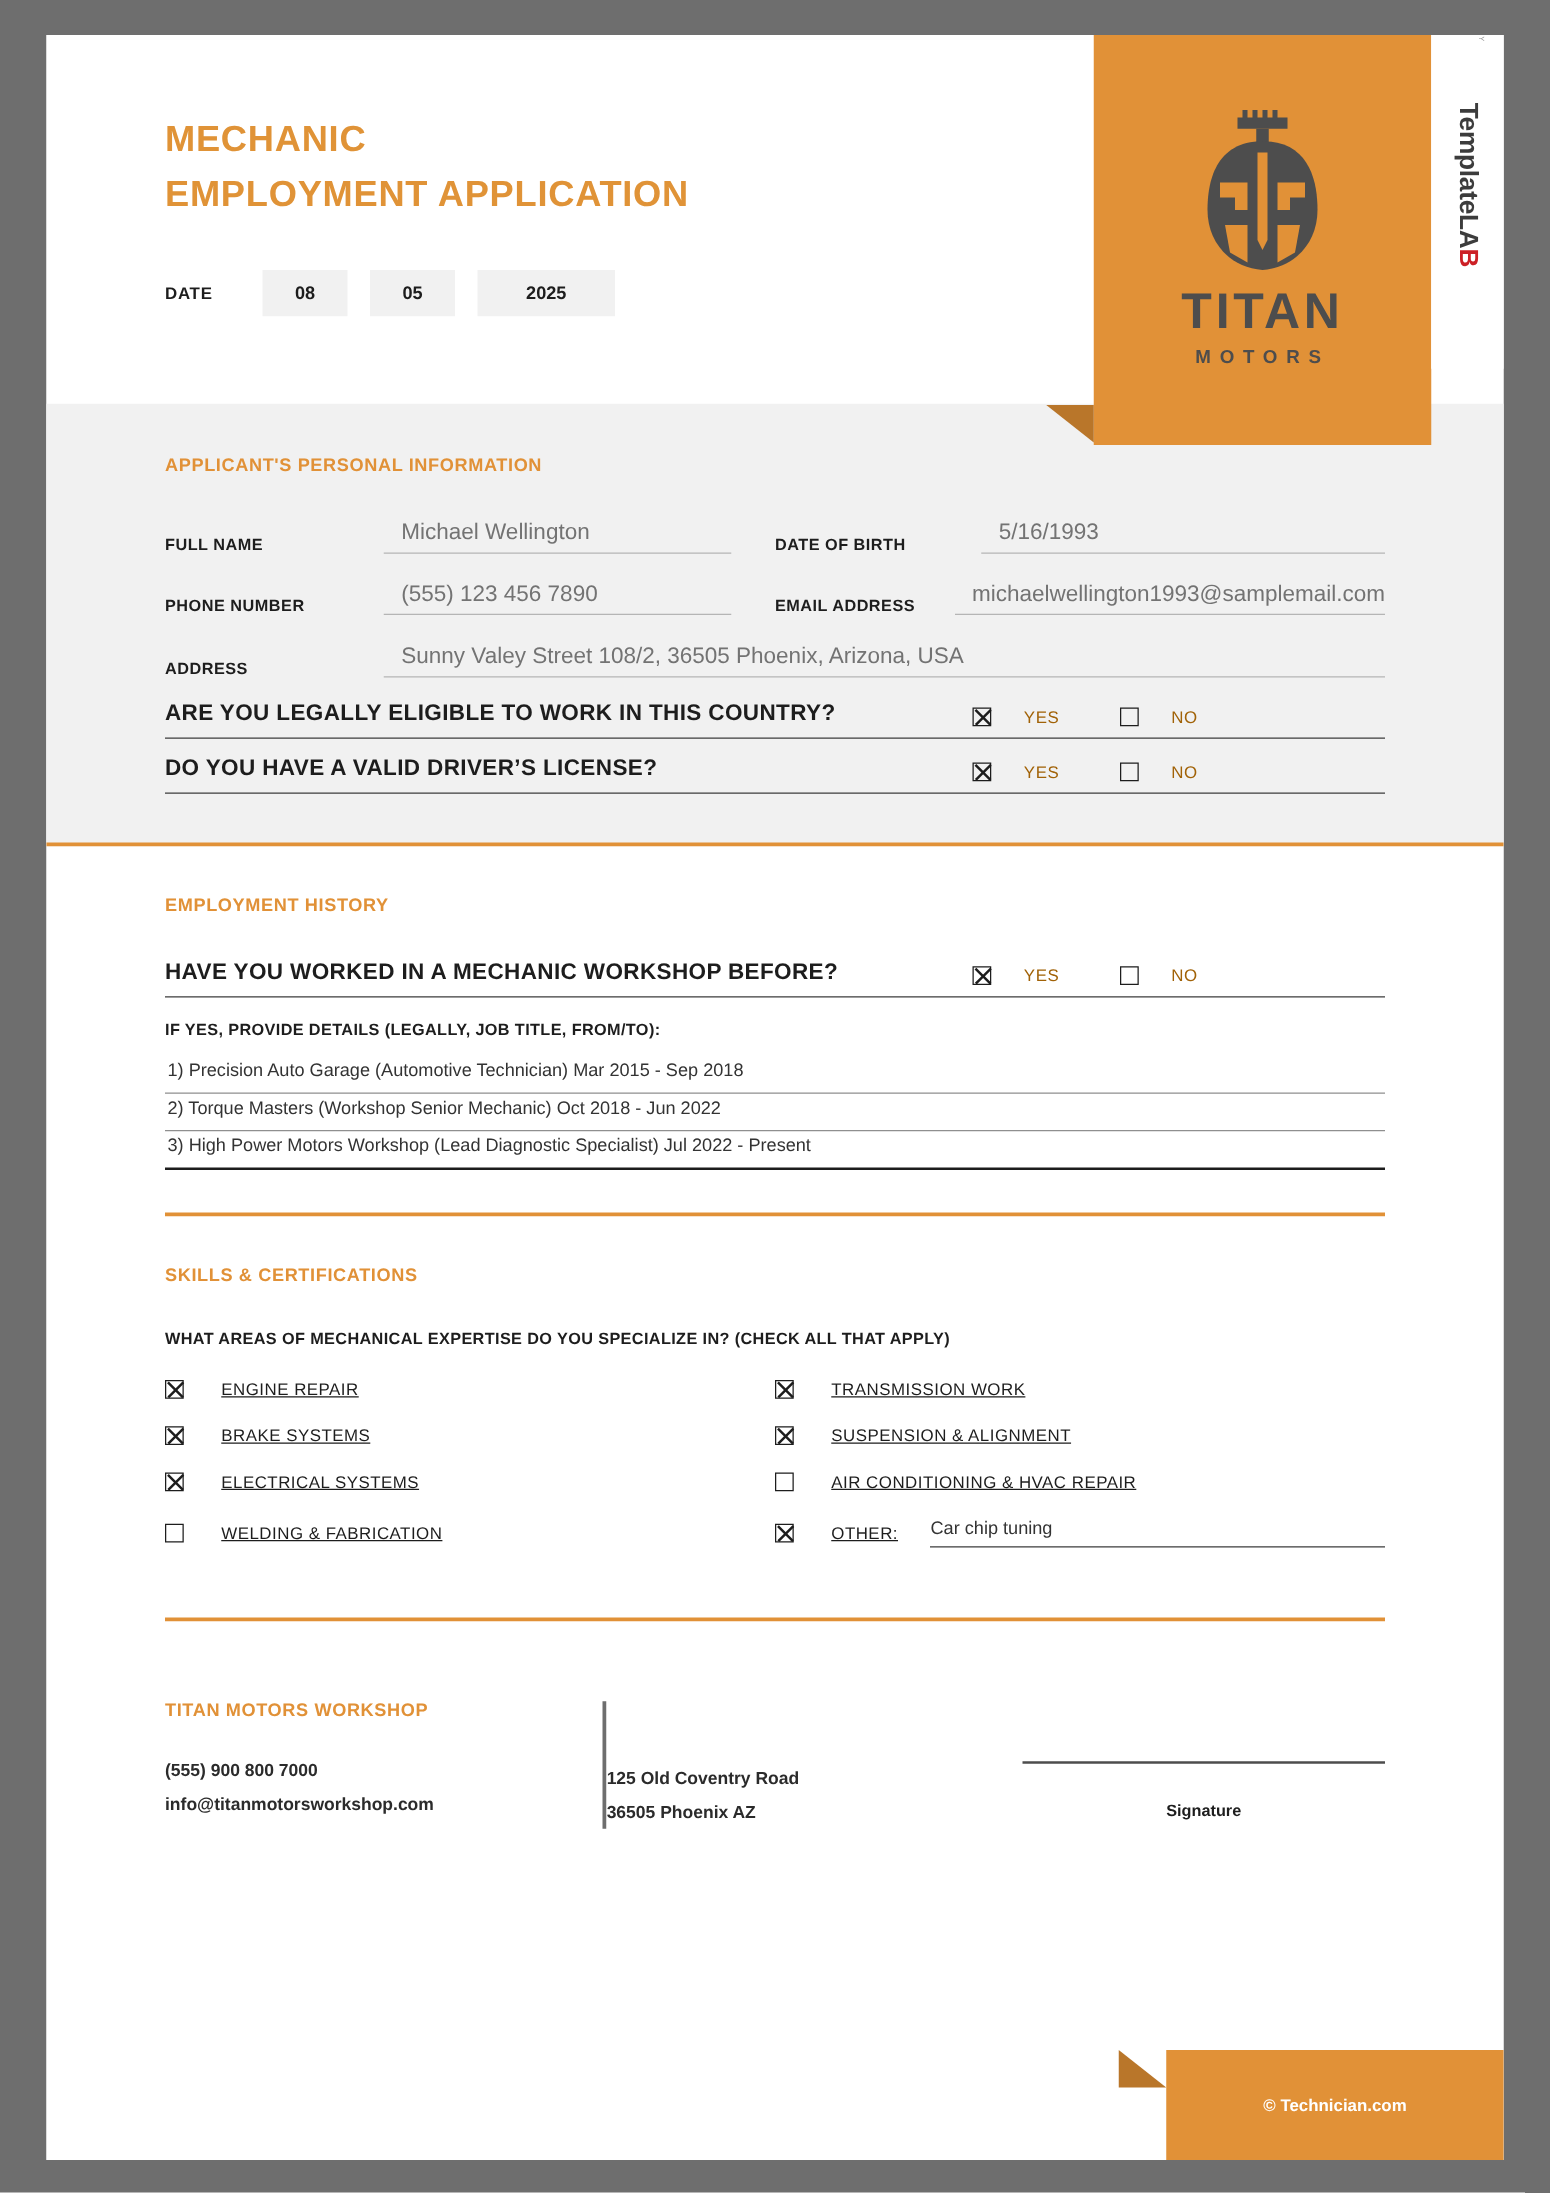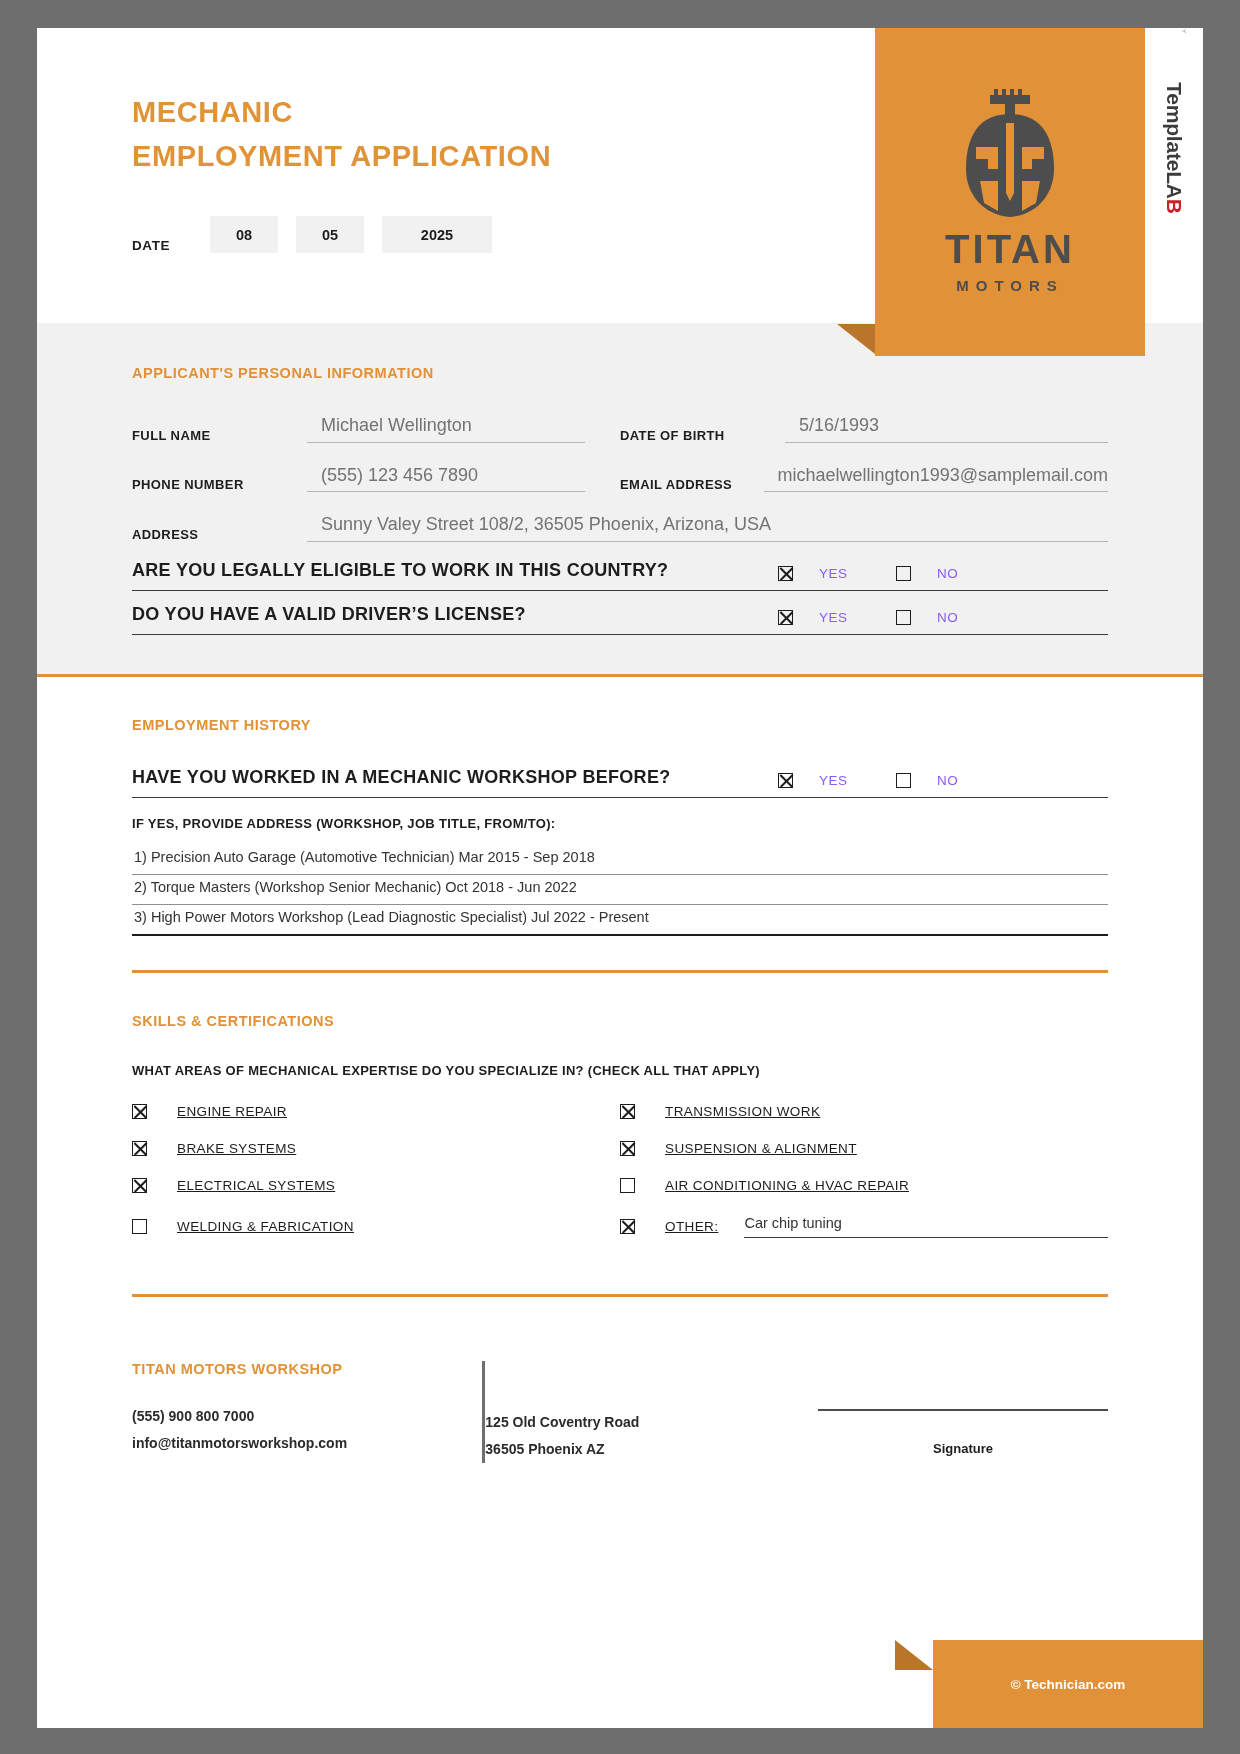--- a/index.html
+++ b/index.html
@@ -22,21 +22,21 @@
   .header { position:relative; height:295px; }
   .title-block { padding:62px 0 0 95px; }
   .title1, .title2 {
     color:#e09337;
     font-size:29px;
     font-weight:bold;
     letter-spacing:0.6px;
     line-height:1.52;
   }
   .date-row {
-    display:flex; align-items:flex-end;
+    display:flex; align-items:center;
     margin:38px 0 0 95px;
   }
   .date-label {
     font-size:13.5px; font-weight:bold; color:#1d1d1d;
     letter-spacing:0.6px; width:78px;
   }
   .date-box {
     background:#f1f1f1;
     height:37px; width:68px;
     display:flex; align-items:center; justify-content:center;
@@ -119,21 +119,21 @@
   .addr-field .f-value { border-bottom:1px solid #b5b5b5; }
 
   .qrow {
     display:flex; align-items:flex-end;
     border-bottom:1px solid #3c3c3c;
     padding-bottom:9px; margin-bottom:13px;
   }
   .qtext { font-size:18px; font-weight:bold; color:#1d1d1d; letter-spacing:0.3px; flex:1; }
   .opts { display:flex; align-items:center; width:330px; }
   .opt { display:flex; align-items:center; width:118px; }
-  .opt .lbl { font-size:13.5px; color:#8b5cf6; margin-left:26px; letter-spacing:0.5px; }
+  .opt .lbl { font-size:13.5px; color:#a16207; margin-left:26px; letter-spacing:0.5px; }
 
   .cb {
     width:15px; height:15px; border:1.6px solid #1d1d1d;
     display:inline-block; position:relative; flex:none;
   }
   .cb.checked::before, .cb.checked::after {
     content:""; position:absolute; left:-1px; top:6px;
     width:17px; height:1.6px; background:#1d1d1d;
   }
   .cb.checked::before { transform:rotate(45deg); }
@@ -322,21 +322,21 @@
           <span class="cb checked"></span>
           <span class="lbl">YES</span>
         </div>
         <div class="opt">
           <span class="cb"></span>
           <span class="lbl">NO</span>
         </div>
       </div>
     </div>
 
-    <div class="q-strong" style="margin-top:18px;">IF YES, PROVIDE ADDRESS (WORKSHOP, JOB TITLE, FROM/TO):</div>
+    <div class="q-strong" style="margin-top:18px;">IF YES, PROVIDE DETAILS (LEGALLY, JOB TITLE, FROM/TO):</div>
 
     <div class="line-entry">1) Precision Auto Garage (Automotive Technician) Mar 2015 - Sep 2018</div>
     <div class="line-entry">2) Torque Masters (Workshop Senior Mechanic) Oct 2018 - Jun 2022</div>
     <div class="line-entry last">3) High Power Motors Workshop (Lead Diagnostic Specialist) Jul 2022 - Present</div>
   </div>
   <div class="rule"></div>
 
   <div class="section">
     <div class="sec-title">SKILLS &amp; CERTIFICATIONS</div>
     <div class="q-strong" style="margin-top:30px;">WHAT AREAS OF MECHANICAL EXPERTISE DO YOU SPECIALIZE IN? (CHECK ALL THAT APPLY)</div>

